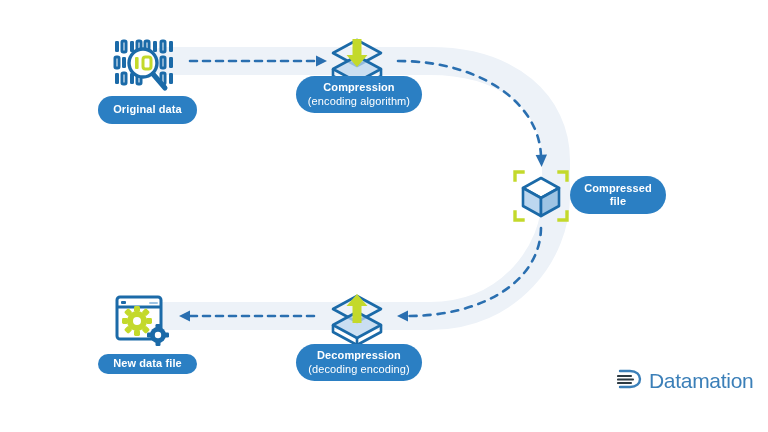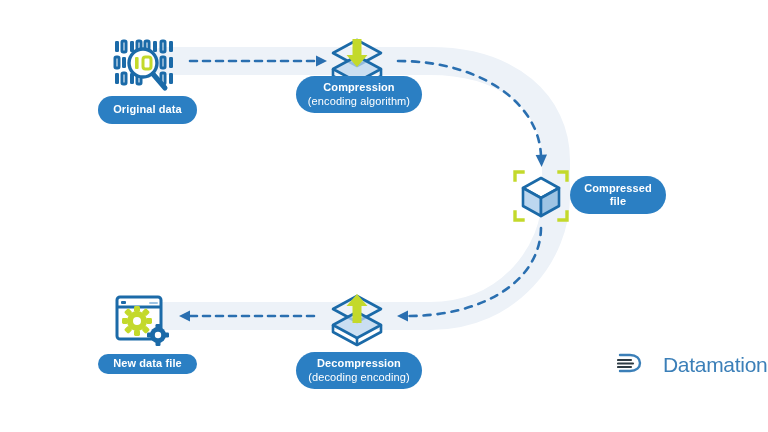--- a/index.html
+++ b/index.html
@@ -23,23 +23,23 @@
     display:flex;flex-direction:column;align-items:center;justify-content:center;
     text-align:center;line-height:1.22;box-sizing:border-box;
   }
   .pill .l1{font-weight:bold;font-size:11px;letter-spacing:.1px;white-space:nowrap;}
   .pill .l2{font-weight:normal;font-size:11px;letter-spacing:.1px;white-space:nowrap;}
 
   #pill-original{left:98px;top:96px;width:99px;height:28px;}
   #pill-compression{left:296px;top:76px;width:126px;height:37px;}
   #pill-compressed{left:570px;top:176px;width:96px;height:38px;}
   #pill-newdata{left:98px;top:354px;width:99px;height:20px;}
-  #pill-decompression{left:296px;top:352px;width:126px;height:37px;}
-
-  #logo{position:absolute;left:617px;top:352px;display:flex;align-items:center;gap:20px;}
+  #pill-decompression{left:296px;top:344px;width:126px;height:37px;}
+
+  #logo{position:absolute;left:617px;top:368px;display:flex;align-items:center;gap:6px;}
   #logo .logo-text{font-size:21px;color:#3b7fb8;letter-spacing:-.3px;font-family:"Liberation Sans",sans-serif;}
 </style>
 </head>
 <body>
 
 <div id="canvas">
 
   <div class="track track-top"></div>
   <div class="track track-bottom"></div>
 

